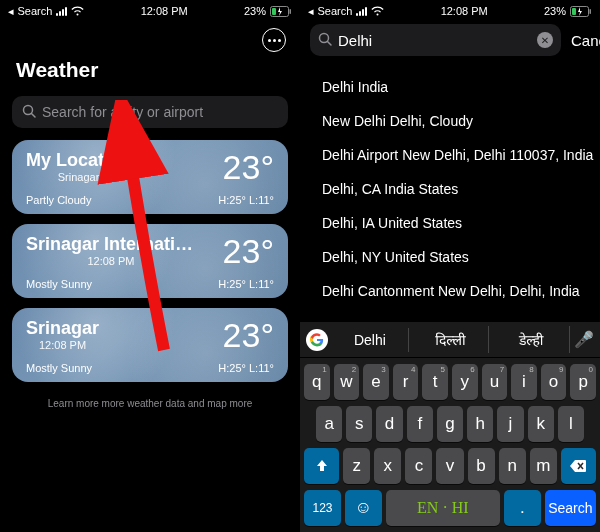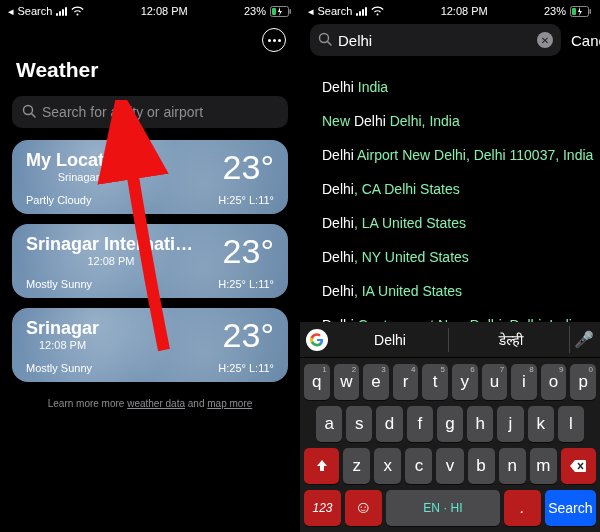--- a/index.html
+++ b/index.html
@@ -19,47 +19,47 @@
   .search-bar .icon { margin-right: 6px; }
   .cards { padding: 0 12px; }
   .card { background: linear-gradient(135deg,#6a8aad 0%,#7a99b8 40%,#6b8aa9 100%); border-radius: 16px; padding: 10px 14px 8px 14px; margin-bottom: 10px; position: relative; overflow: hidden; }
   .card::after{content:"";position:absolute;inset:0;background:radial-gradient(circle at 30% 20%,rgba(255,255,255,.25),transparent 40%),radial-gradient(circle at 70% 60%,rgba(255,255,255,.15),transparent 40%);}
   .card-top { display: flex; justify-content: space-between; align-items: flex-start; position: relative; z-index: 1; text-align: center; }
   .card-name { font-size: 18px; font-weight: 600; white-space: nowrap; overflow: hidden; text-overflow: ellipsis; max-width: 170px; }
   .card-sub { font-size: 11px; font-weight: 500; opacity: .95; }
   .card-temp { font-size: 34px; font-weight: 300; line-height: 1; }
   .card-bottom { display: flex; justify-content: space-between; align-items: flex-end; margin-top: 10px; font-size: 11px; position: relative; z-index: 1; }
   .footer { text-align: center; font-size: 10px; color: #8e8e93; margin-top: 16px; }
-  .footer .u { text-decoration: underline; }
+  .footer .u { }
   .arrow { position: absolute; top: 100px; left: 74px; z-index: 5; pointer-events: none; }
 
   
   .search-row { display: flex; align-items: center; padding: 6px 10px 6px 10px; gap: 10px; }
   .search-field { flex: 1; background: #1c1c1e; border-radius: 10px; height: 32px; display: flex; align-items: center; padding: 0 8px; font-size: 15px; }
   .search-field .icon { color: #8e8e93; margin-right: 6px; }
   .search-field input { background: transparent; border: 0; outline: 0; color: #fff; font-size: 15px; flex: 1; }
   .clear-btn { width: 16px; height: 16px; background: #8e8e93; border-radius: 50%; display: flex; align-items: center; justify-content: center; font-size: 10px; color: #1c1c1e; }
   .cancel { font-size: 15px; color: #fff; }
   .results { padding: 8px 0 0 18px; font-size: 14px; }
   .result-item { padding: 9px 4px; white-space: nowrap; overflow: hidden; text-overflow: ellipsis; }
   .hl { color: #fff; }
-  .dim { color: #86efac; }
+  .dim { color: #ffffff; }
 
   .keyboard { position: absolute; bottom: 0; left: 0; right: 0; background: #1b1b1b; }
   .suggest { display: flex; align-items: center; height: 36px; padding: 0 6px; gap: 4px; border-bottom: 1px solid #000; }
   .g-logo { width: 22px; height: 22px; border-radius: 50%; background: #fff; display: flex; align-items: center; justify-content: center; font-weight: 700; font-size: 14px; }
   .sug { flex: 1; text-align: center; font-size: 14px; border-right: 1px solid #444; padding: 4px 0; }
   .sug:last-of-type { border-right: 0; }
   .mic { width: 20px; text-align: center; color:#ccc; }
   .krow { display: flex; justify-content: center; gap: 4px; padding: 6px 4px 0 4px; }
   .key { background: #4a4a4c; border-radius: 5px; height: 36px; flex: 1; display: flex; align-items: center; justify-content: center; font-size: 17px; position: relative; box-shadow: 0 1px 0 rgba(0,0,0,.6); }
   .key .num { position: absolute; top: 1px; right: 3px; font-size: 8px; color: #bbb; }
   .krow.r2 { padding-left: 16px; padding-right: 16px; }
-  .key.fn { background: #b91c1c; flex: 1.3; font-style: italic; }
-  .key.space { flex: 4; font-size: 12px; color:#5eead4; }
+  .key.fn { background: #0369a1; flex: 1.3; }
+  .key.space { flex: 4; font-size: 16px; color:#84cc16;font-family:Liberation Serif, serif; }
   .key.search { background: #0a60ff; flex: 1.8; font-size: 14px; }
   .brow { display: flex; gap: 4px; padding: 6px 4px 6px 4px; }
 </style>
 </head>
 <body>
 
 <div class="phone">
   <div class="status-bar">
     <div class="status-left">
       <span>◂</span>
@@ -200,40 +200,40 @@
             <line x1="9.5" y1="9.5" x2="13" y2="13" stroke="#8e8e93" stroke-width="1.5" stroke-linecap="round"></line>
           </svg></span>
       <input value="Delhi" style="">
       <span class="clear-btn">✕</span>
     </div>
     <div class="cancel">Cancel</div>
   </div>
 
   <div class="results">
     <div class="result-item"><span class="hl">Delhi</span><span class="dim"> India</span></div>
-    <div class="result-item"><span class="dim">New </span><span class="hl">Delhi</span><span class="dim"> Delhi, India</span></div>
+    <div class="result-item"><span class="dim">New </span><span class="hl">Delhi</span><span class="dim"> Delhi, Cloudy</span></div>
     <div class="result-item"><span class="hl">Delhi</span><span class="dim"> Airport New Delhi, Delhi 110037, India</span></div>
-    <div class="result-item"><span class="hl">Delhi</span><span class="dim">, CA Delhi States</span></div>
-    <div class="result-item"><span class="hl">Delhi</span><span class="dim">, LA United States</span></div>
+    <div class="result-item"><span class="hl">Delhi</span><span class="dim">, CA India States</span></div>
+    <div class="result-item"><span class="hl">Delhi</span><span class="dim">, IA United States</span></div>
     <div class="result-item"><span class="hl">Delhi</span><span class="dim">, NY United States</span></div>
-    <div class="result-item"><span class="hl">Delhi</span><span class="dim">, IA United States</span></div>
     <div class="result-item"><span class="hl">Delhi</span><span class="dim"> Cantonment New Delhi, Delhi, India</span></div>
   </div>
 
   <div class="keyboard">
     <div class="suggest">
       <div class="g-logo">
           <svg width="14" height="14" viewBox="0 0 48 48">
             <path fill="#4285F4" d="M45 24.5c0-1.6-.1-2.7-.4-4H24v7.3h11.9c-.3 2-1.7 5-5 7l7.6 5.9C43 36.7 45 31 45 24.5z"></path>
             <path fill="#34A853" d="M24 46c6.5 0 11.9-2.1 15.9-5.8l-7.6-5.9c-2 1.4-4.8 2.4-8.3 2.4-6.3 0-11.7-4.2-13.6-9.9l-7.8 6C6.5 40.6 14.6 46 24 46z"></path>
             <path fill="#FBBC05" d="M10.4 26.8c-.5-1.4-.8-3-.8-4.8s.3-3.4.8-4.8l-7.8-6C.9 14.6 0 18.2 0 22s.9 7.4 2.6 10.8z"></path>
             <path fill="#EA4335" d="M24 9.5c3.5 0 6 1.5 7.3 2.8l5.4-5.3C33.9 3.4 29.5 1 24 1 14.6 1 6.5 6.4 2.6 14.2l7.8 6C12.3 13.7 17.7 9.5 24 9.5z"></path>
           </svg>
         </div>
       <div class="sug">Delhi</div>
+      <div class="sug">दिल्ली</div>
       <div class="sug">डेल्ही</div>
       <div class="mic">🎤</div>
     </div>
     <div class="krow">
       <div class="key">
           <span>q</span>
           <span class="num">1</span>
         </div>
       <div class="key">
           <span>w</span>

